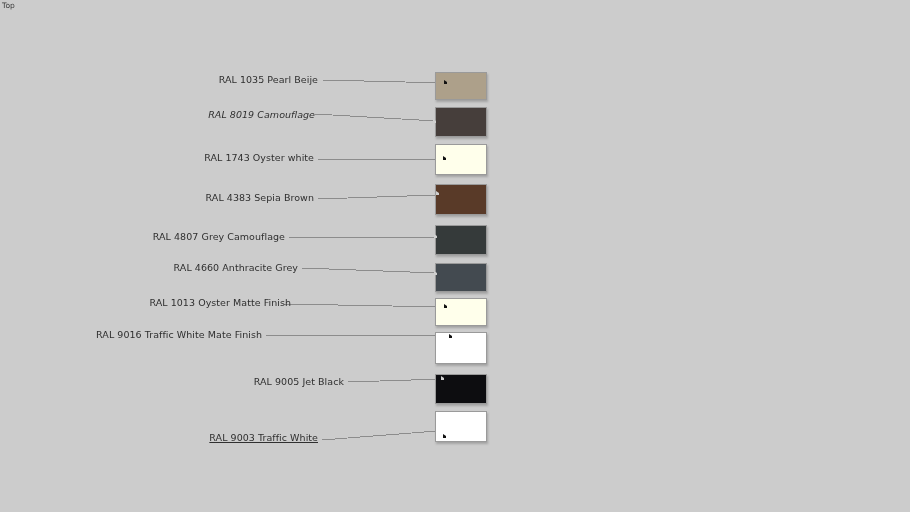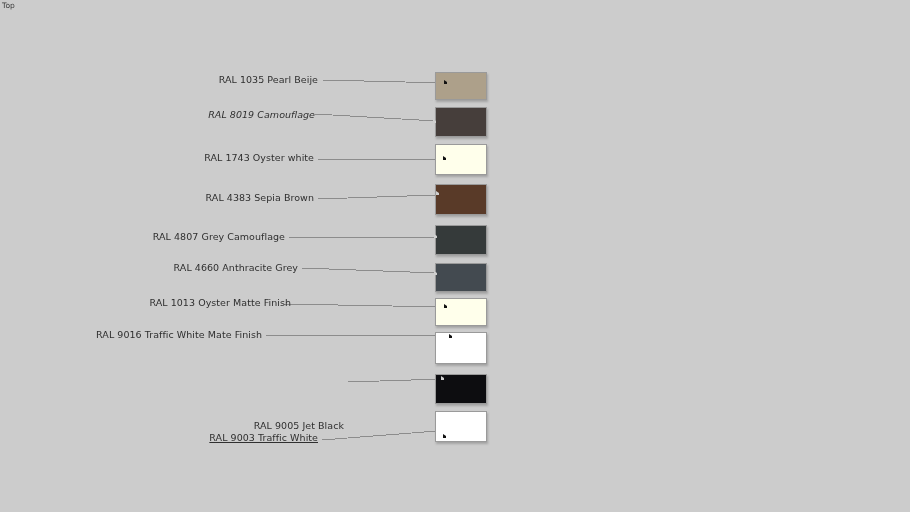--- a/index.html
+++ b/index.html
@@ -148,21 +148,21 @@
         <div class="swatch" title="RAL 9016 Traffic White Mate Finish" style="left: 435px; top: 332px; width: 52px; height: 32px; background: rgb(255, 255, 255);"></div>
         <div class="marker dark" style="left: 449px; top: 334px;"></div>
         <div class="label" style="width: 596px; left: 0px; top: 329px; padding-right: 334px; box-sizing: border-box;">RAL 9016 Traffic White Mate Finish</div>
       </div>
       <div class="swatch-row">
         <svg class="leader" width="99" height="7" style="left: 346px; top: 377px;">
           <line x1="2" y1="5" x2="97" y2="2"></line>
         </svg>
         <div class="swatch" title="RAL 9005 Jet Black" style="left: 435px; top: 374px; width: 52px; height: 30px; background: rgb(13, 13, 16);"></div>
         <div class="marker light" style="left: 441px; top: 376px;"></div>
-        <div class="label" style="width: 588px; left: 0px; top: 376px; padding-right: 244px; box-sizing: border-box; margin-top: 44px;">RAL 9005 Jet Black</div>
+        <div class="label" style="width: 588px; left: 0px; top: 376px; padding-right: 244px; box-sizing: border-box;">RAL 9005 Jet Black</div>
       </div>
       <div class="swatch-row">
         <svg class="leader" width="132" height="14" style="left: 320px; top: 428px;">
           <line x1="2" y1="12" x2="130" y2="2"></line>
         </svg>
         <div class="swatch" title="RAL 9003 Traffic White" style="left: 435px; top: 411px; width: 52px; height: 31px; background: rgb(255, 255, 255);"></div>
         <div class="marker dark" style="left: 443px; top: 434px;"></div>
         <div class="label" style="width: 590px; left: 0px; top: 432px; padding-right: 272px; box-sizing: border-box; text-decoration: underline;">RAL 9003 Traffic White</div>
       </div>
     </div>

